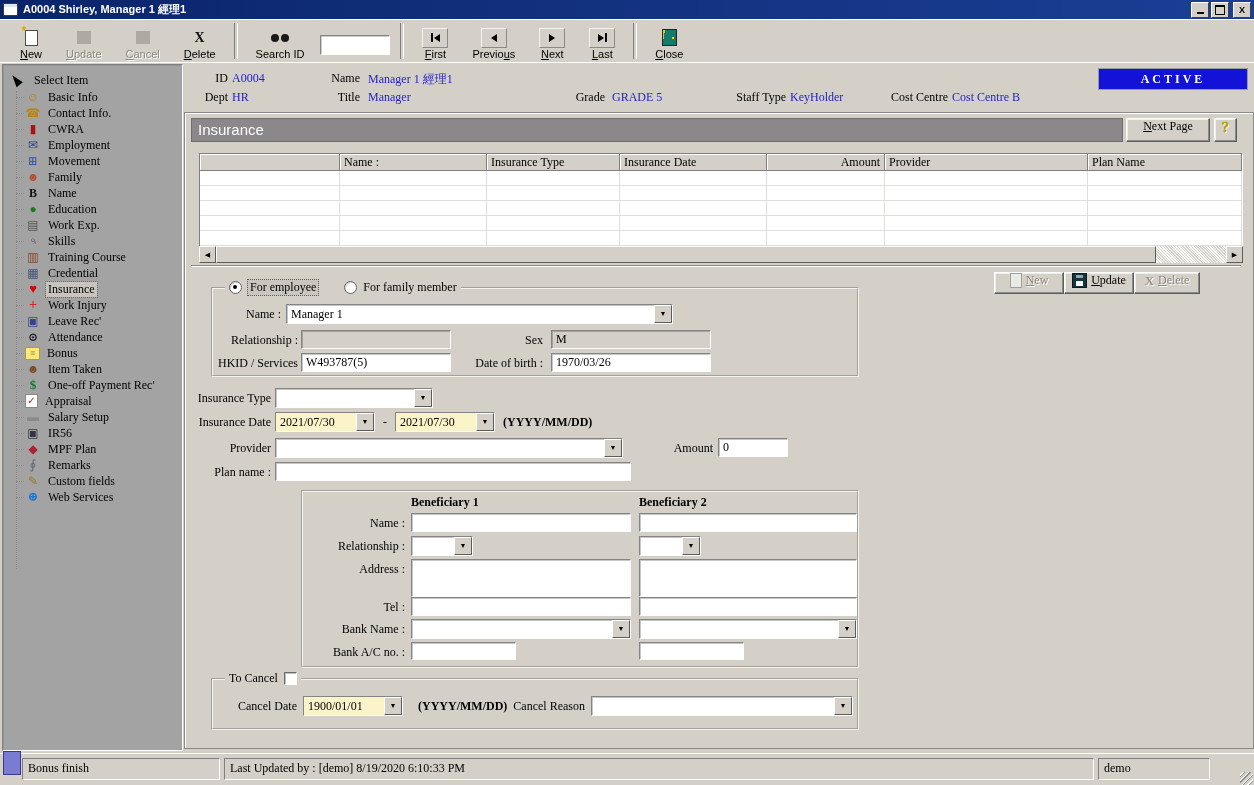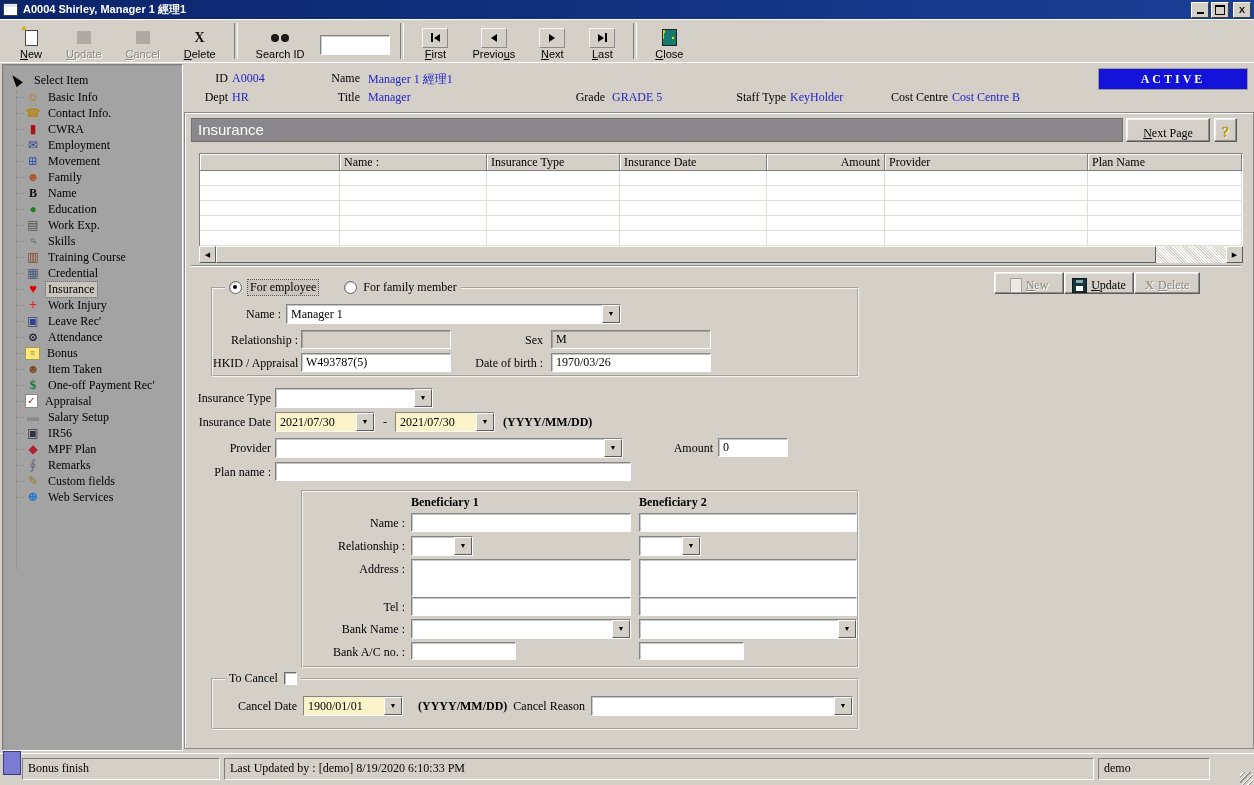--- a/index.html
+++ b/index.html
@@ -88,21 +88,21 @@
   
   .content{position:absolute;left:184px;top:64px;width:1070px;height:687px}
   .hl{position:absolute;white-space:nowrap}
   .status-badge{position:absolute;left:914px;top:4px;width:148px;height:20px;background:#1212d8;color:#fff;
     font-weight:bold;letter-spacing:3px;text-align:center;line-height:20px;border:1px solid #9a9a9a}
   
   .inner{position:absolute;left:0;top:48px;width:1070px;height:637px;border:1px solid #8a8a8a;box-shadow:inset 1px 1px 0 #fff;box-sizing:border-box}
   .section-bar{position:absolute;left:6px;top:5px;width:932px;height:24px;background:#8a888a;border:1px solid #6e6e6e;
     color:#fff;font-family:"Liberation Sans","DejaVu Sans",sans-serif;font-size:15px;line-height:22px;padding-left:6px;box-sizing:border-box}
   .btn3d{background:#d4d0c8;border:1px solid;border-color:#fff #5c5c5c #5c5c5c #fff;box-shadow:inset -1px -1px 0 #8c8c8c,inset 1px 1px 0 #f0eee8;
-    display:flex;align-items:flex-end;justify-content:center;box-sizing:border-box;font-size:12px;gap:4px}
+    display:flex;align-items:flex-start;justify-content:center;box-sizing:border-box;font-size:12px;gap:4px}
   .btn3d.disabled{color:#8a867e;text-shadow:1px 1px 0 #fff}
   .help-q{color:#c8a400;font-weight:bold;font-size:15px;text-shadow:1px 1px 0 #f8f4e8,0 0 1px #554}
   
   .grid{position:absolute;left:14px;top:40px;width:1044px;border:1px solid;border-color:#808080 #fff #fff #808080;background:#fff;box-sizing:border-box}
   .g-hrow,.g-row{display:flex}
   .gh-cell{height:17px;background:#d4d0c8;border-right:1px solid #808080;border-bottom:1px solid #808080;
     box-shadow:inset 1px 1px 0 #fff;box-sizing:border-box;padding:0 4px;line-height:16px;white-space:nowrap;overflow:hidden}
   .gh-cell.right{text-align:right}
   .g-cell{height:15px;background:#fff;border-right:1px solid #e0ded8;border-bottom:1px solid #e0ded8;box-sizing:border-box}
   
@@ -472,33 +472,33 @@
 
       <div class="groupbox" style="left:20px;top:21px;width:648px;height:90px">
         <div class="gb-legend">
           <span class="radio checked"></span>
           <span class="focus-label">For employee</span>
           <span style="width:14px"></span>
           <span class="radio"></span>
           <span>For family member</span>
         </div>
         <span class="flabel" style="left:0;top:18px;width:68px">Name :</span>
-        <div class="tb combo" style="left:73px;top:15px;width:335px;height:20px">
+        <div class="tb combo" style="left:73px;top:15px;width:387px;height:20px">
           <span class="val">Manager 1</span>
           <span class="cbtn">▼</span>
         </div>
         <span class="flabel" style="left:0;top:44px;width:85px">Relationship :</span>
         <div class="tb ro" style="left:88px;top:41px;width:150px;height:19px">
           <span></span>
         </div>
         <span class="flabel" style="left:255px;top:44px;width:75px">Sex</span>
         <div class="tb ro" style="left:338px;top:41px;width:160px;height:19px">
           <span>M</span>
         </div>
-        <span class="flabel" style="left:0;top:67px;width:85px">HKID / Appraisal</span>
+        <span class="flabel" style="left:0;top:67px;width:85px">HKID / Services</span>
         <div class="tb" style="left:88px;top:64px;width:150px;height:19px">
           <span>W493787(5)</span>
         </div>
         <span class="flabel" style="left:255px;top:67px;width:75px">Date of birth :</span>
         <div class="tb" style="left:338px;top:64px;width:160px;height:19px">
           <span>1970/03/26</span>
         </div>
       </div>
 
       <span class="flabel" style="left:0;top:125px;width:80px">Insurance Type</span>

